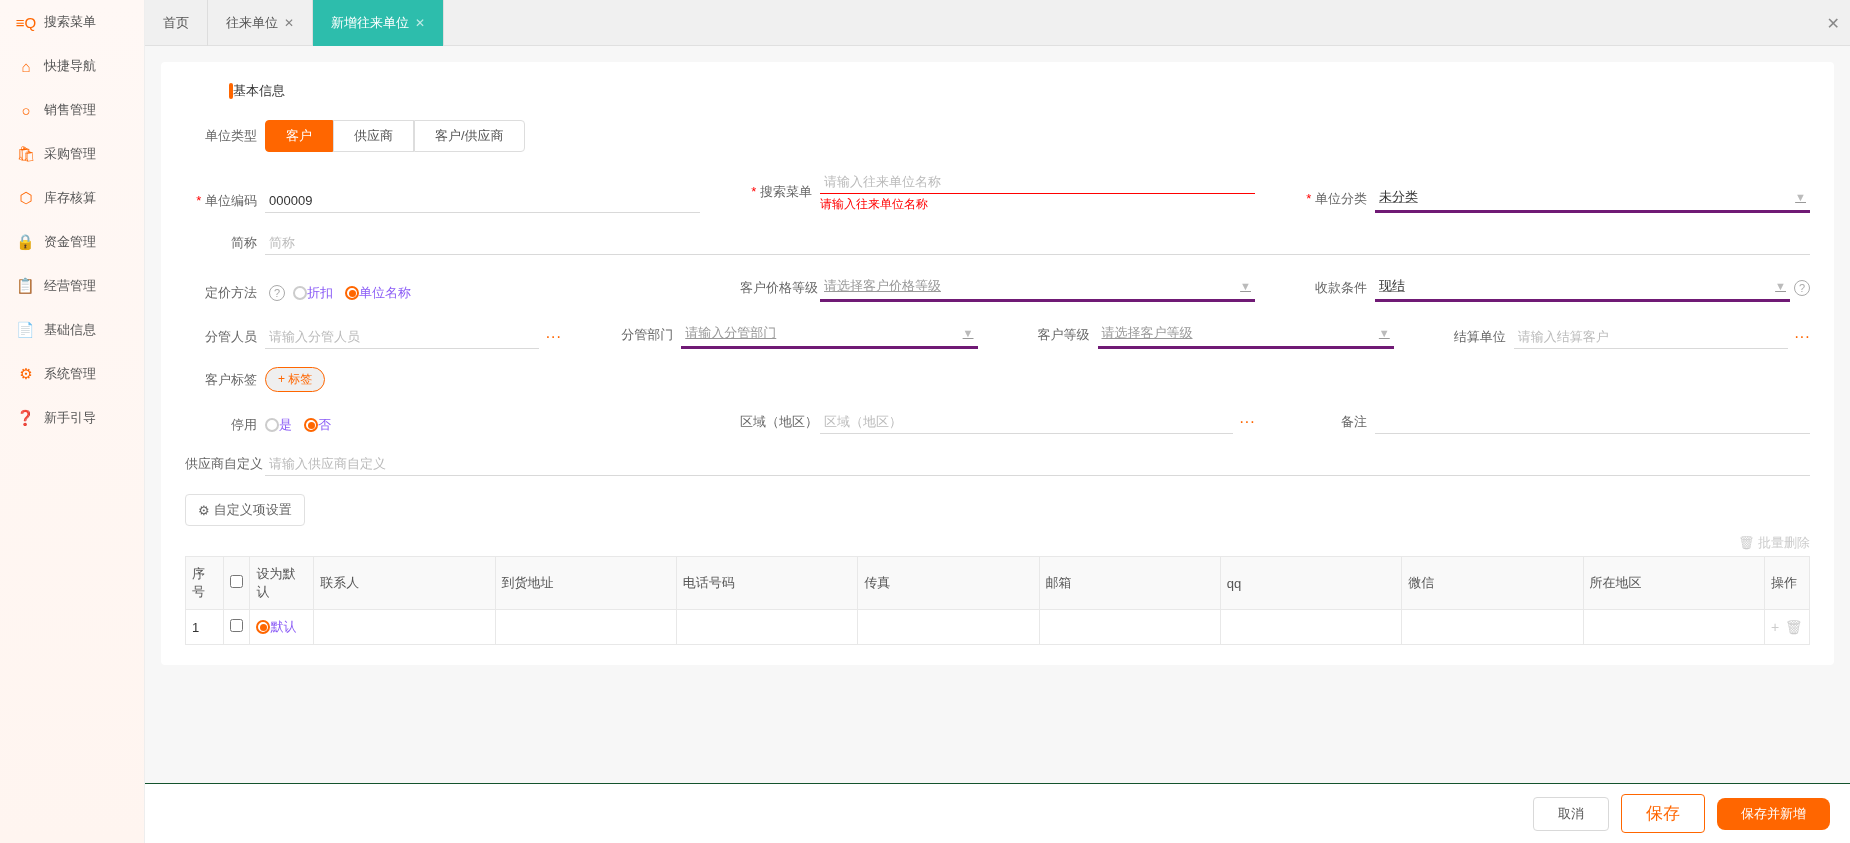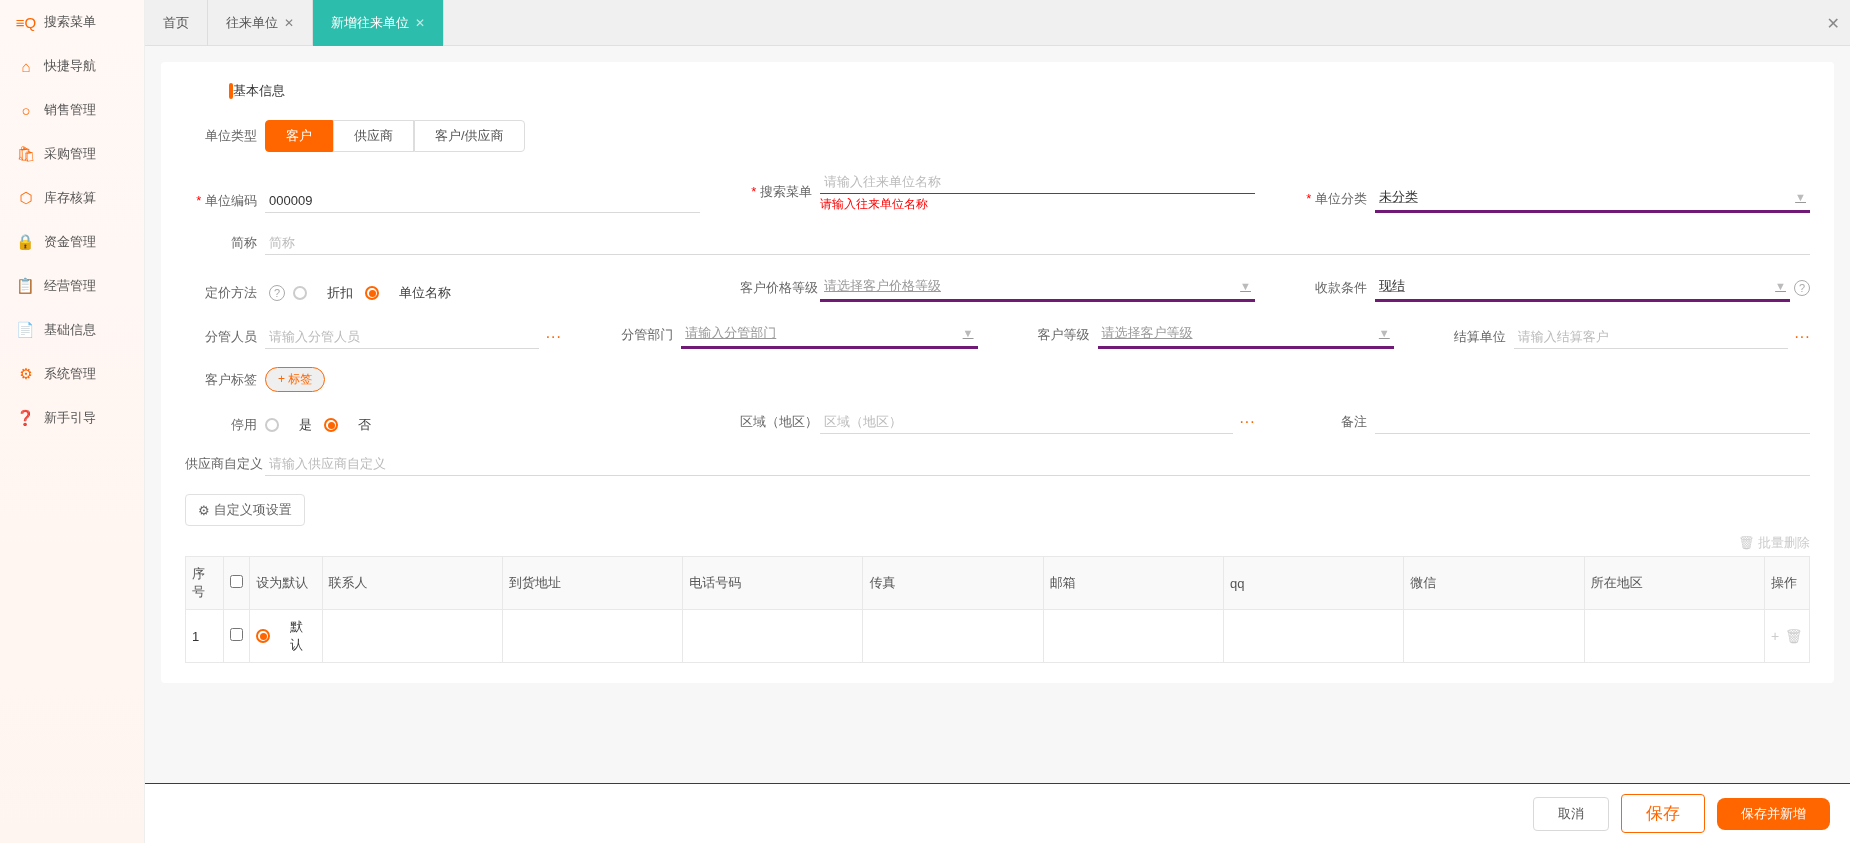--- a/index.html
+++ b/index.html
@@ -180,21 +180,21 @@
       cursor: pointer;
       color: #999;
       min-width: 0;
       text-decoration: underline;
     }
     .field-select .select-text { flex: 1; }
     .field-select .select-arrow { color: #bbb; font-size: 11px; margin-left: 4px; }
     .field-select.has-value .select-text { color: #333; }
 
     .radio-group { display: flex; align-items: center; gap: 12px; }
-    .radio-item { display: flex; align-items: center; gap: 20px; cursor: pointer; color: #404040; }
+    .radio-item { display: flex; align-items: center; gap: 0; cursor: pointer; color: #8b5cf6; }
     .radio-circle {
       width: 14px; height: 14px; border-radius: 50%;
       border: 2px solid #ccc;
       display: flex; align-items: center; justify-content: center;
     }
     .radio-circle.checked { border-color: #f60; }
     .radio-circle.checked::after { content: ''; width: 7px; height: 7px; border-radius: 50%; background: #f60; }
 
     .more-btn { color: #f60; margin-left: 6px; cursor: pointer; font-size: 16px; }
 

